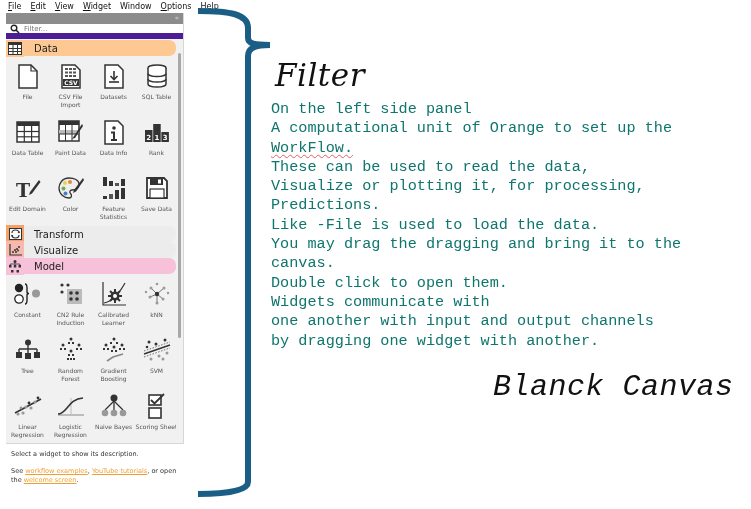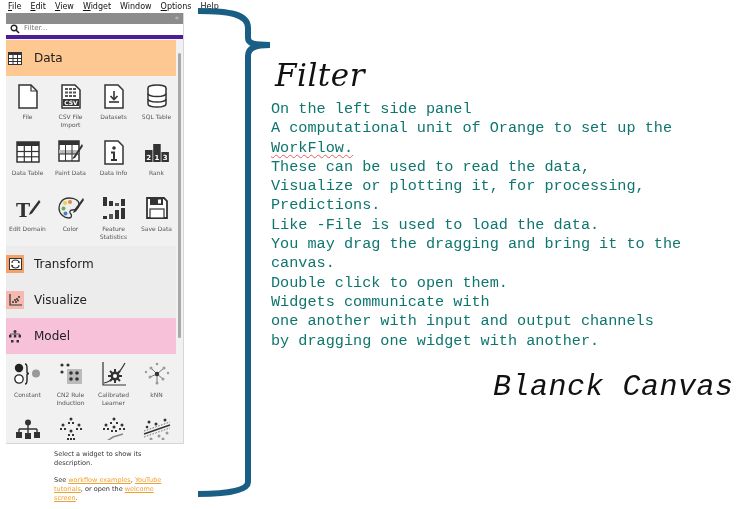--- a/index.html
+++ b/index.html
@@ -9,46 +9,46 @@
   
   .menubar { position: absolute; left: 0; top: 0; height: 12px; width: 220px; display: flex; align-items: center; font-size: 8px; color: #111; }
   .menubar .mi { padding: 0 0 0 0; margin-left: 9px; white-space: nowrap; }
   .menubar .mi:first-child { margin-left: 8px; }
   .menubar .mi .ul { text-decoration: underline; }
 
   
   .panel { position: absolute; left: 6px; top: 13px; width: 178px; height: 492px; background: #f1f1f1; border-right: 1px solid #d6d6d6; }
   .panel-titlebar { height: 11px; background: #8c8c8c; position: relative; }
   .panel-titlebar .collapse { position: absolute; right: 4px; top: 0; font-size: 7px; color: #d8d8d8; line-height: 11px; }
-  .filter { height: 15px; background: #fff; display: flex; align-items: flex-start; padding-left: 4px; border-bottom: 4px solid #4c1d95; }
+  .filter { height: 15px; background: #fff; display: flex; align-items: center; padding-left: 4px; border-bottom: 6px solid #4c1d95; }
   .filter .mag { width: 10px; height: 10px; margin-right: 4px; }
   .filter input { border: none; outline: none; font-size: 7px; color: #999; background: transparent; width: 140px; font-family: "DejaVu Sans", sans-serif; }
 
   .scroll-area { position: absolute; left: 0; top: 27px; width: 170px; height: 400px; overflow: hidden; }
   .scrollbar { position: absolute; left: 171px; top: 30px; width: 5px; height: 396px; }
   .scrollbar .thumb { position: absolute; left: 1px; top: 10px; width: 3px; height: 285px; background: #a8a8a8; border-radius: 2px; }
 
-  .cat { height: 36px; display: flex; align-items: center; font-size: 12px; color: #222; }
+  .cat { height: 16px; display: flex; align-items: center; font-size: 10px; color: #222; border-radius: 7px; }
   .cat .cat-icon { width: 18px; height: 18px; display: flex; align-items: center; justify-content: center; margin-right: 10px; }
   .cat.data { background: #fdc891; }
   .cat.data .cat-icon { background: #fdc891; }
   .cat.transform { background: #ececec; }
   .cat.transform .cat-icon { background: #f2a36b; }
   .cat.visualize { background: #ececec; }
   .cat.visualize .cat-icon { background: #f5b9b0; }
   .cat.model { background: #f6c1d9; }
   .cat.model .cat-icon { background: #f6c1d9; }
 
   .grid { display: grid; grid-template-columns: repeat(4, 43px); padding: 2px 0 0 0; }
   .w { height: 56px; display: flex; flex-direction: column; align-items: center; }
   .w .ico { width: 30px; height: 28px; margin-top: 4px; display: flex; align-items: center; justify-content: center; }
   .w .lbl { font-size: 6px; color: #555; text-align: center; line-height: 8px; margin-top: 3px; width: 43px; }
 
   .info { position: absolute; left: 0; top: 430px; width: 178px; height: 62px; background: #fff; border-top: 1px solid #d6d6d6; padding: 6px 5px; font-size: 6.5px; color: #333; line-height: 9px; }
-  .info p { margin-bottom: 8px; margin-left: 43px; }
+  .info p { margin-bottom: 8px; }
   .info a { color: #f0a030; text-decoration: underline; }
 
   
   .bracket { position: absolute; left: 190px; top: 0; width: 80px; height: 509px; }
 
   
   .heading { position: absolute; left: 275px; top: 57px; font-family: "DejaVu Serif", serif; font-style: italic; font-size: 31px; color: #111; letter-spacing: 0.5px; }
   .body-text { position: absolute; left: 271px; top: 100px; font-family: Liberation Mono, monospace; font-size: 15.2px; line-height: 19.3px; color: #0f766e; }
   .body-text .line { white-space: nowrap; }
   .body-text .spell { text-decoration: underline; text-decoration-color: #e06060; text-decoration-style: wavy; text-underline-offset: 2px; text-decoration-thickness: 1px; }

